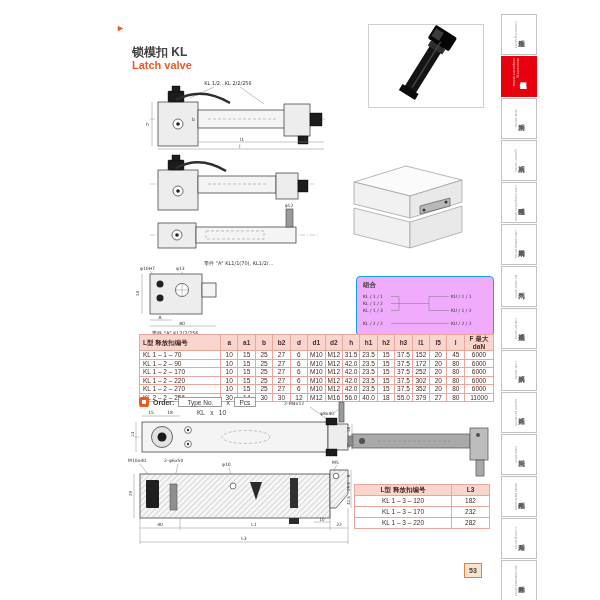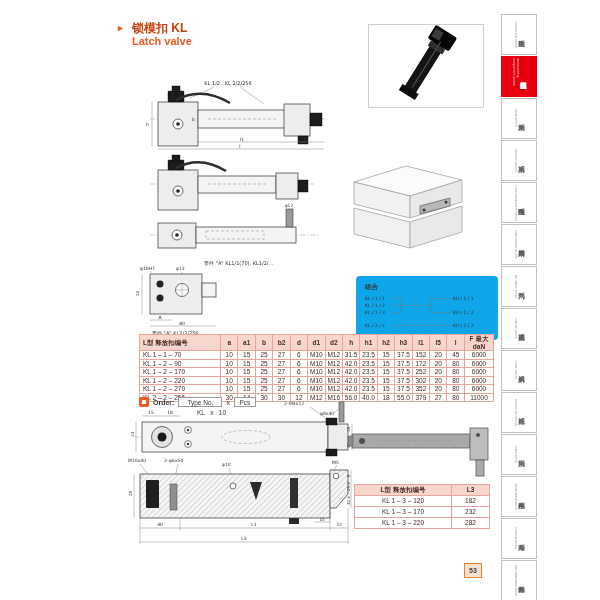--- a/index.html
+++ b/index.html
@@ -2,38 +2,38 @@
 <html><head>
 <meta charset="utf-8">
 <style>
   html,body{margin:0;padding:0;background:#fff;font-family:"Liberation Sans",sans-serif;}
   #page{position:relative;width:600px;height:600px;background:#fff;overflow:hidden;color:#333;}
 
   
   .title-block{position:absolute;left:116px;top:22px;display:flex;gap:7px;}
   .bullet{color:#f05a22;font-size:9px;line-height:13px;}
   .title-lines{display:flex;flex-direction:column;}
-  .title-zh{font-size:12px;font-weight:bold;color:#c2410c;line-height:13px;}
+  .title-zh{font-size:12px;font-weight:bold;color:#404040;line-height:13px;margin-top:24px;}
   .title-en{font-size:11px;font-weight:bold;color:#f05a22;line-height:13px;}
 
   
   .sidebar{position:absolute;left:501px;top:14px;width:36px;}
   .tab{box-sizing:border-box;height:41px;margin-bottom:1px;border:1px solid #c2c2c2;background:#fff;
        display:flex;flex-direction:row;align-items:center;justify-content:center;gap:1px;overflow:hidden;}
   .tab .en{writing-mode:vertical-rl;font-size:3.5px;color:#9a9a9a;line-height:1;max-height:37px;overflow:hidden;}
   .tab .zh{writing-mode:vertical-rl;font-size:6.5px;color:#555;line-height:1;letter-spacing:0;}
   .tab.active{background:#e8000f;border-color:#e8000f;}
   .tab.active .zh{color:#fff;font-weight:bold;}
   .tab.active .en{color:#ffc9c9;}
 
   
   .photo{position:absolute;left:368px;top:24px;width:114px;height:82px;border:1px solid #cfcfcf;background:#fff;}
 
   
-  .combo{position:absolute;left:356px;top:276px;width:136px;height:58px;border:3px solid #0ea5e9;border-radius:4px;background:#0ea5e9;}
+  .combo{position:absolute;left:356px;top:276px;width:136px;height:58px;border:1px solid #0ea5e9;border-radius:4px;background:#f0abfc;}
 
   
   table{border-collapse:collapse;table-layout:fixed;}
   .maintable{position:absolute;left:139px;top:334px;width:355px;font-size:6.5px;color:#4a2823;}
   .maintable th,.maintable td{border:1px solid #eaa69c;padding:0 1px;text-align:center;white-space:pre-line;line-height:7.5px;overflow:hidden;}
   .maintable th{background:#f8d6cd;font-weight:bold;}
   .maintable th:first-child,.maintable td:first-child{text-align:left;padding-left:3px;width:76px;}
   .maintable th:last-child,.maintable td:last-child{width:26px;}
   .l3table{position:absolute;left:354px;top:484px;width:136px;font-size:6.5px;color:#4a2823;}
   .l3table th,.l3table td{border:1px solid #eaa69c;padding:1px 2px;text-align:center;line-height:8px;}

